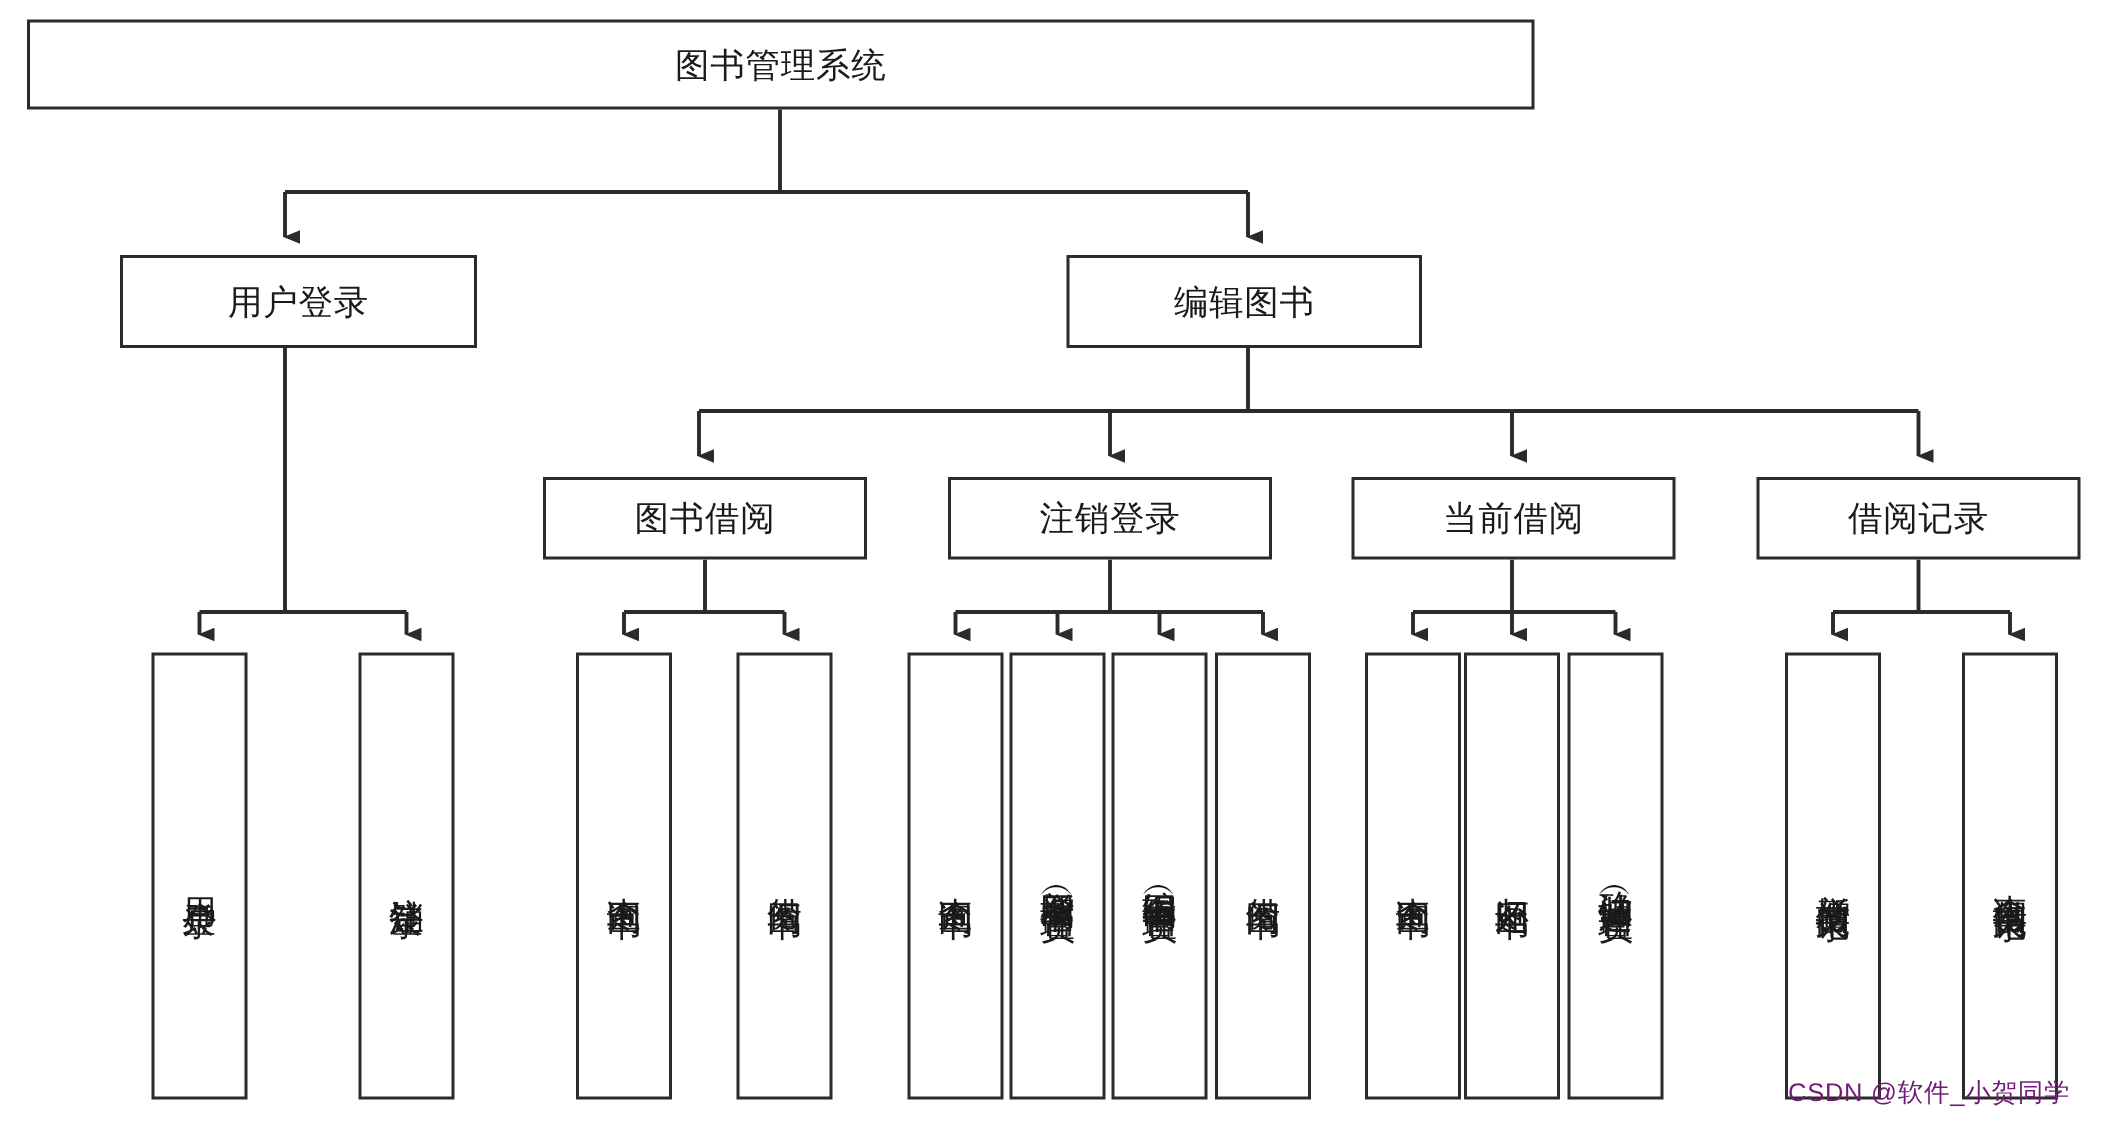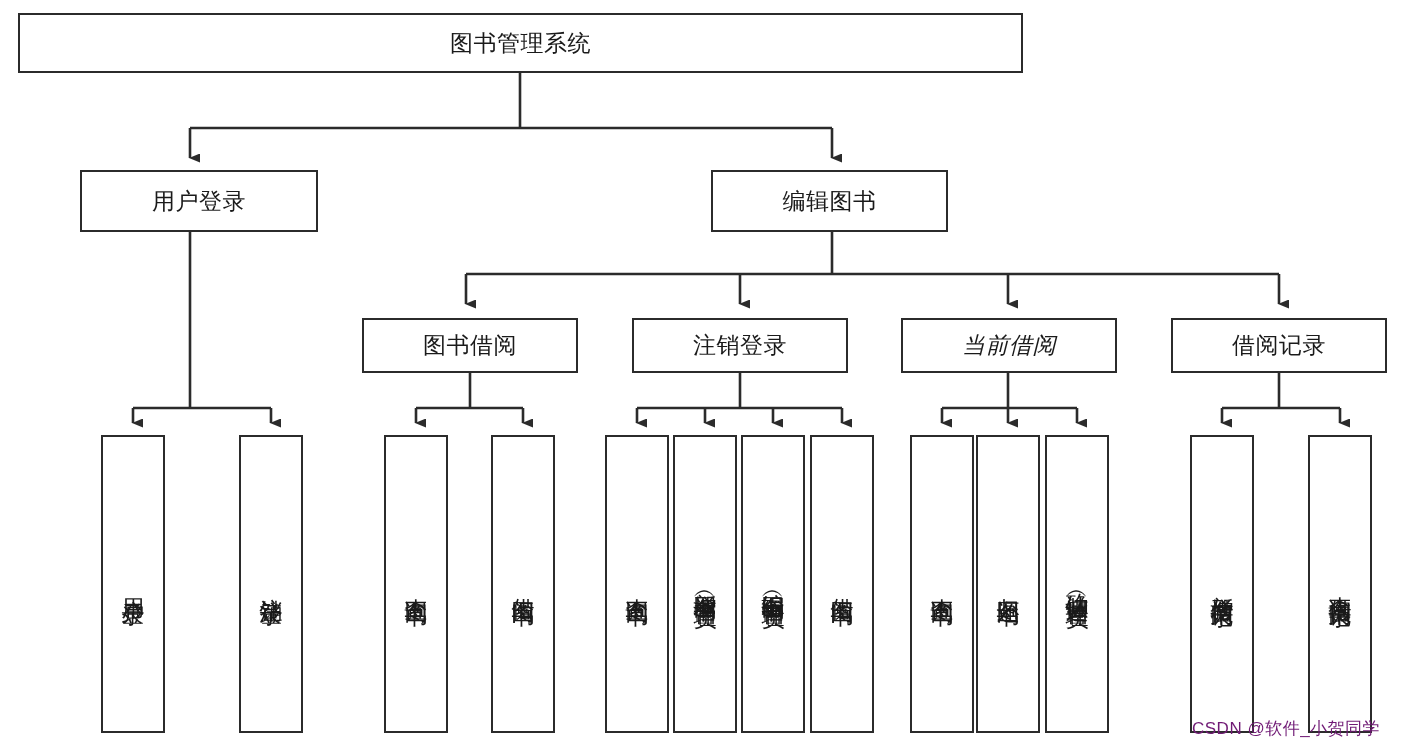--- a/index.html
+++ b/index.html
@@ -135,21 +135,21 @@
   <div class="node horiz" style="left:711px; top:170px; width:237px; height:62px;">
     <span class="lbl">编辑图书</span>
   </div>
 
   <div class="node horiz" style="left:362px; top:318px; width:216px; height:55px;">
     <span class="lbl">图书借阅</span>
   </div>
   <div class="node horiz" style="left:632px; top:318px; width:216px; height:55px;">
     <span class="lbl">注销登录</span>
   </div>
-  <div class="node horiz" style="left:901px; top:318px; width:216px; height:55px;font-style:italic;">
+  <div class="node horiz" style="left:901px; top:318px; width:216px; height:55px;">
     <span class="lbl">当前借阅</span>
   </div>
   <div class="node horiz" style="left:1171px; top:318px; width:216px; height:55px;justify-content:center;">
     <span class="lbl">借阅记录</span>
   </div>
 
   <div class="node vert" style="left:101px; top:435px; width:64px; height:298px;">
     <span class="lbl">用户登录</span>
   </div>
   <div class="node vert" style="left:239px; top:435px; width:64px; height:298px;">

